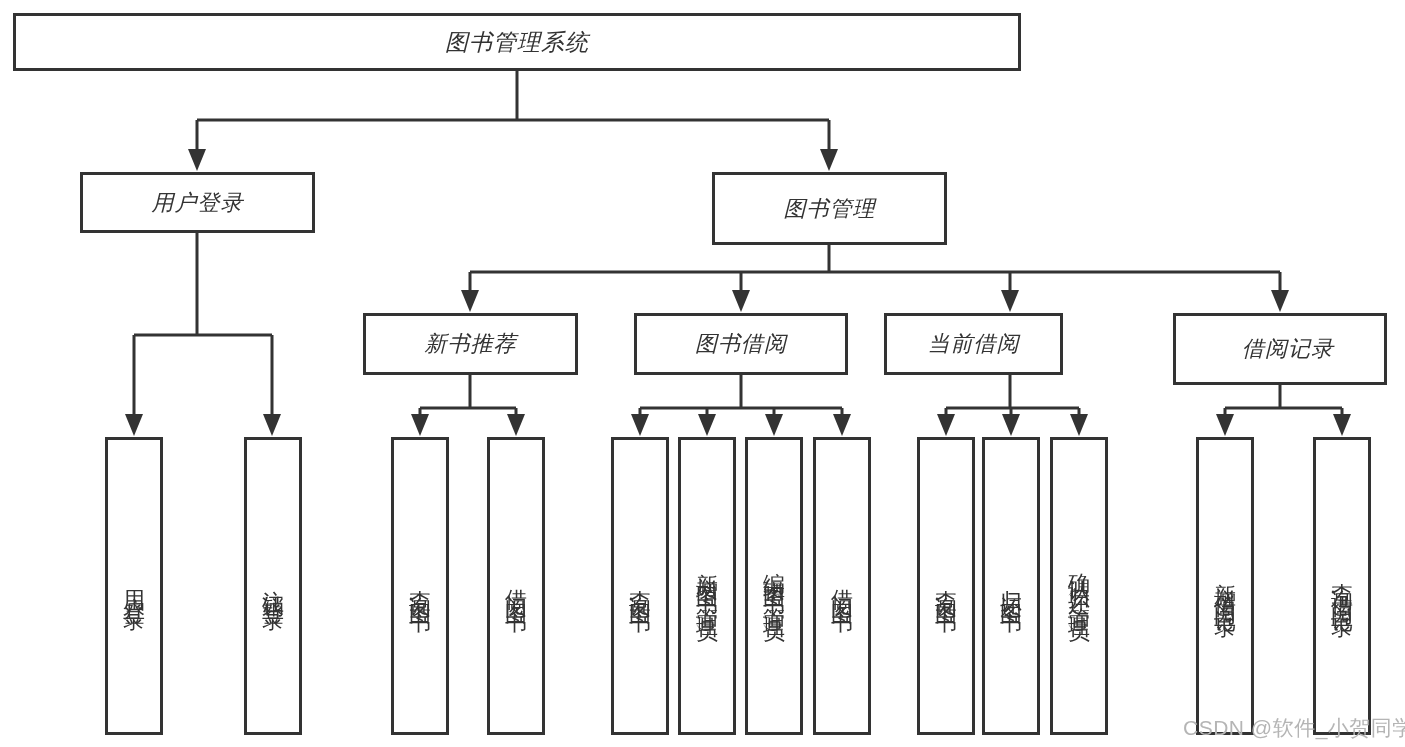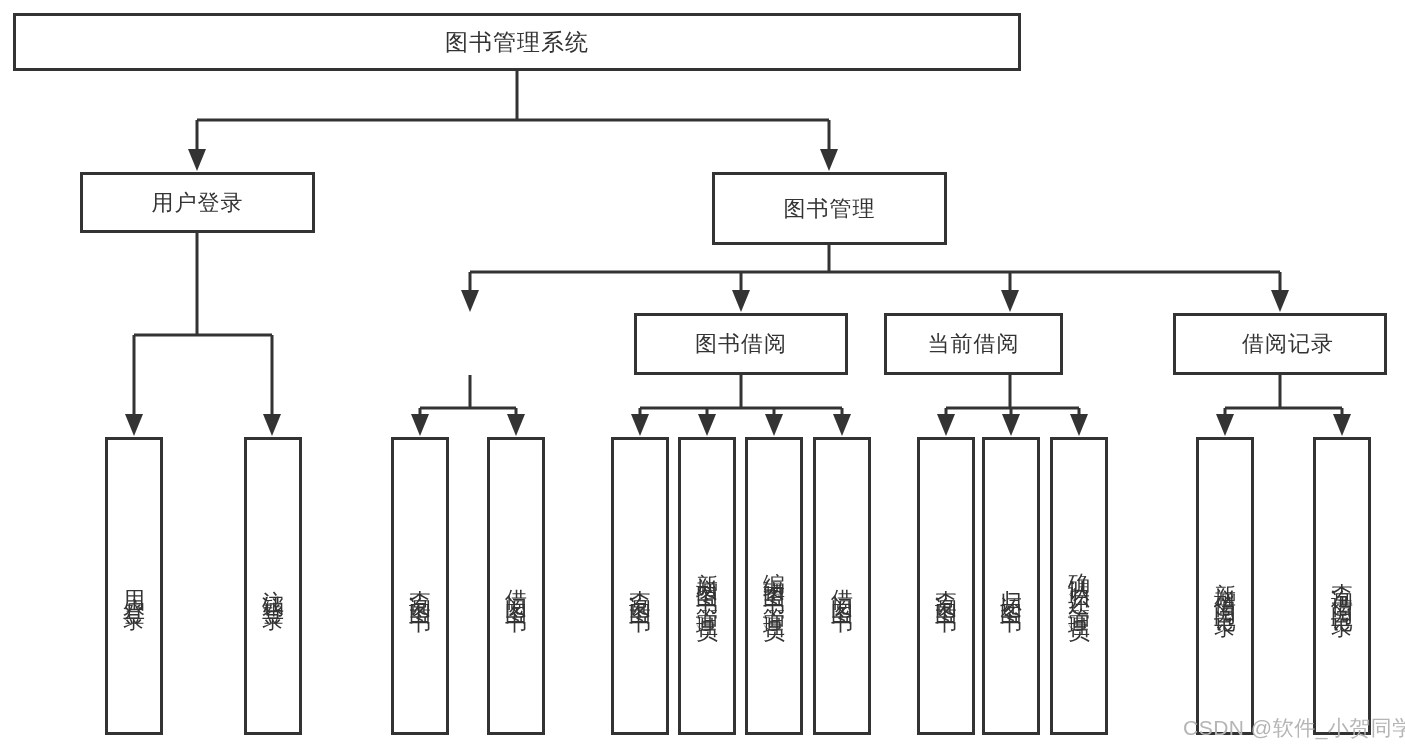--- a/index.html
+++ b/index.html
@@ -39,21 +39,21 @@
   .node {
     position: absolute;
     border: 3px solid var(--box-border);
     background: #ffffff;
     color: var(--text);
     display: flex;
     align-items: center;
     justify-content: center;
     text-align: center;
   }
-  .node.h { font-size: 22px; letter-spacing: 1px; }
+  .node.h { font-size: 22px; letter-spacing: 1px; font-style: italic; }
   .node.root { font-size: 23px; letter-spacing: 1px; }
   .node.v {
     writing-mode: vertical-rl;
     text-orientation: mixed;
     font-size: 22px;
     letter-spacing: 7px;
     line-height: 1;
   }
 
   .watermark {
@@ -119,23 +119,24 @@
       <polygon points="1216,414 1234,414 1225,436"></polygon>
       <polygon points="1333,414 1351,414 1342,436"></polygon>
     </g>
   </svg>
 
   <div class="node root h" style="left:13px; top:13px; width:1008px; height:58px;">图书管理系统</div>
 
   <div class="node h" style="left:80px; top:172px; width:235px; height:61px;">用户登录</div>
   <div class="node h" style="left:712px; top:172px; width:235px; height:73px;">图书管理</div>
 
+  <div class="node h" style="left:363px; top:313px; width:215px; height:62px;">新书推荐</div>
   <div class="node h" style="left:634px; top:313px; width:214px; height:62px;text-align:right;">图书借阅</div>
   <div class="node h" style="left:884px; top:313px; width:179px; height:62px;">当前借阅</div>
-  <div class="node h" style="left:1173px; top:313px; width:214px; height:62px;padding-left:16px;">借阅记录</div>
+  <div class="node h" style="left:1173px; top:313px; width:214px; height:72px;padding-left:16px;">借阅记录</div>
 
   <div class="node v" style="left:105px; top:437px; width:58px; height:298px;">用户登录</div>
   <div class="node v" style="left:244px; top:437px; width:58px; height:298px;">注销登录</div>
 
   <div class="node v" style="left:391px; top:437px; width:58px; height:298px;">查询图书</div>
   <div class="node v" style="left:487px; top:437px; width:58px; height:298px;">借阅图书</div>
 
   <div class="node v" style="left:611px; top:437px; width:58px; height:298px;">查询图书</div>
   <div class="node v" style="left:678px; top:437px; width:58px; height:298px;">新增图书（管理员）</div>
   <div class="node v" style="left:745px; top:437px; width:58px; height:298px;">编辑图书（管理员）</div>

